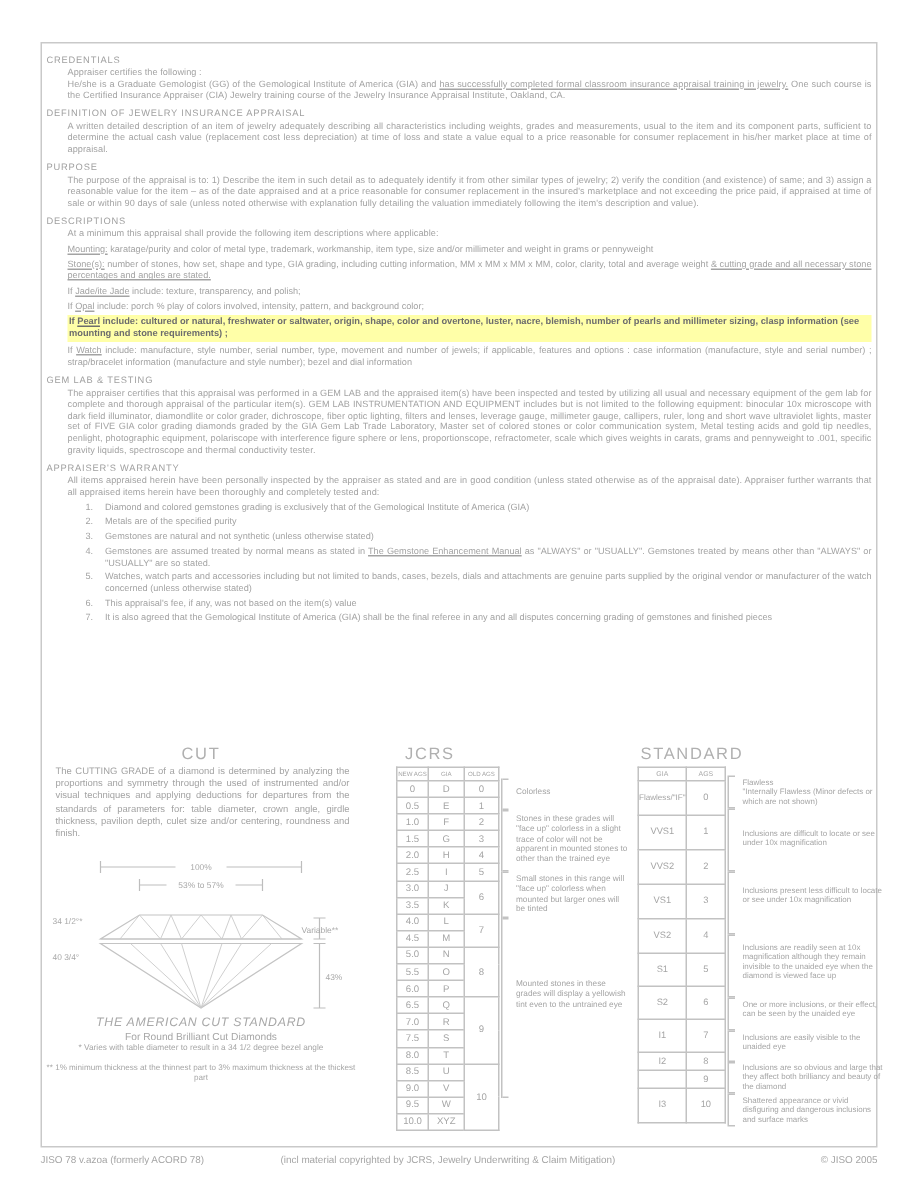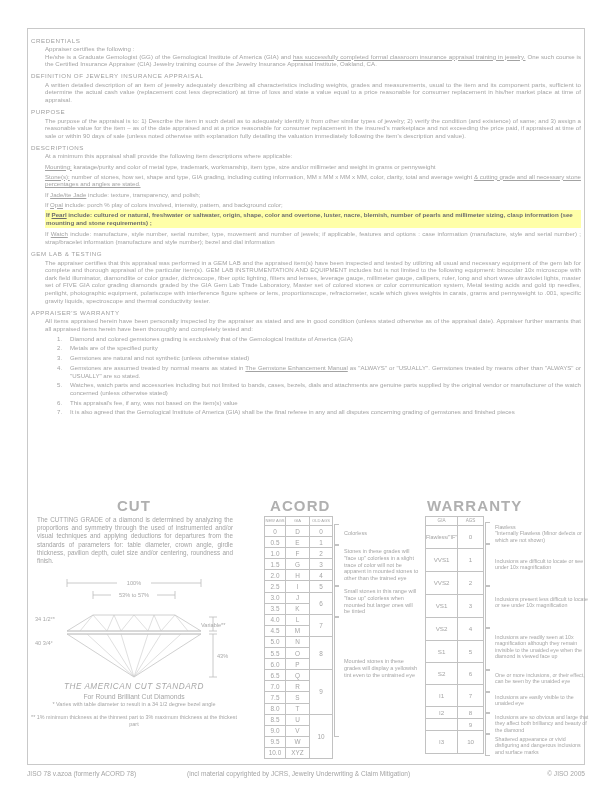--- a/index.html
+++ b/index.html
@@ -46,22 +46,22 @@
   ol.warr li{
     font-size:6.1px;line-height:7.6px;text-align:justify;color:#a3a3a3;
     position:relative;padding-left:13px;margin-top:2.2px;
   }
   ol.warr li .num{position:absolute;left:0;top:0;}
   
   .panels{
     position:absolute;left:31px;top:497px;width:550px;height:252px;
   }
   .panel-title{
-    font-size:15px;letter-spacing:1.1px;color:#b0b0b0;
-    font-weight:700;text-align:center;
+    font-size:11px;letter-spacing:1.1px;color:#b0b0b0;
+    font-weight:400;text-align:center;
   }
   
   .cut-panel{position:absolute;left:0;top:0;width:206px;}
   .cut-panel .panel-title{text-align:center;margin-bottom:2px;}
   .cut-text{
     font-size:6.3px;line-height:8.2px;text-align:justify;color:#a3a3a3;
     margin:0 4px 0 6px;
   }
   .diagram{position:relative;width:206px;height:108px;margin-top:8px;}
   .cut-std{
@@ -232,21 +232,21 @@
         </svg>
       </div>
 
       <div class="cut-std">THE AMERICAN CUT STANDARD</div>
       <div class="cut-sub">For Round Brilliant Cut Diamonds</div>
       <div class="cut-note">* Varies with table diameter to result in a 34 1/2 degree bezel angle</div>
       <div class="cut-note2">** 1% minimum thickness at the thinnest part to 3% maximum thickness at the thickest part</div>
     </div>
 
     <div class="color-panel">
-      <div class="panel-title">ACORD</div>
+      <div class="panel-title">JCRS</div>
       <div class="color-wrap">
         <table class="grade color-tbl">
           <thead>
             <tr>
               <th class="c1">NEW AGS</th>
               <th class="c2">GIA</th>
               <th class="c3">OLD AGS</th>
             </tr>
           </thead>
           <tbody id="color-body">
@@ -358,21 +358,21 @@
           <div class="brace" style="left:0;top:62px;height:31px;"></div>
           <div class="desc" style="top:64px;">Small stones in this range will "face up" colorless when mounted but larger ones will be tinted</div>
 
           <div class="brace" style="left:0;top:93px;height:120px;"></div>
           <div class="desc" style="top:134px;">Mounted stones in these grades will display a yellowish tint even to the untrained eye</div>
         </div>
       </div>
     </div>
 
     <div class="clarity-panel">
-      <div class="panel-title">WARRANTY</div>
+      <div class="panel-title">STANDARD</div>
       <div class="clarity-wrap">
         <table class="grade clarity-tbl">
           <thead>
             <tr>
               <th class="k1">GIA</th>
               <th class="k2">AGS</th>
             </tr>
           </thead>
           <tbody id="clarity-body">
               <tr>

